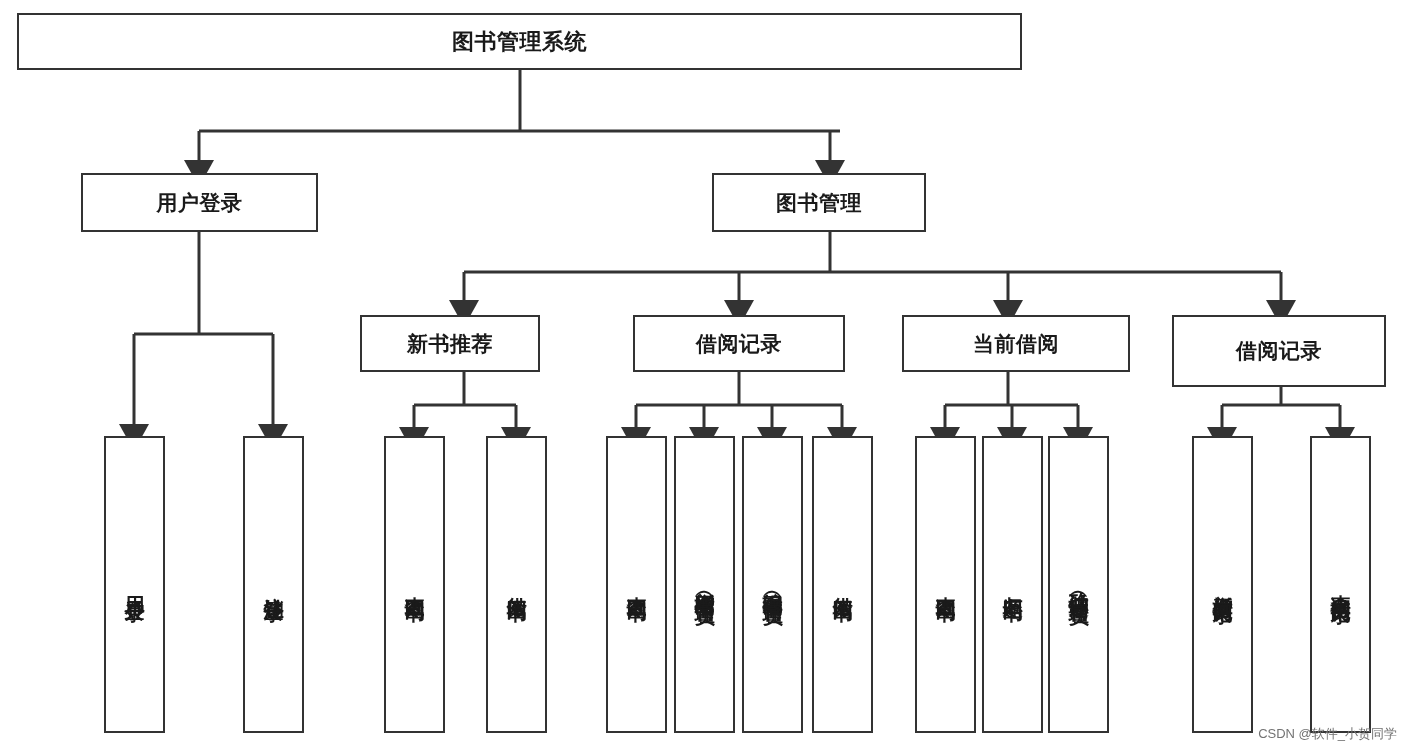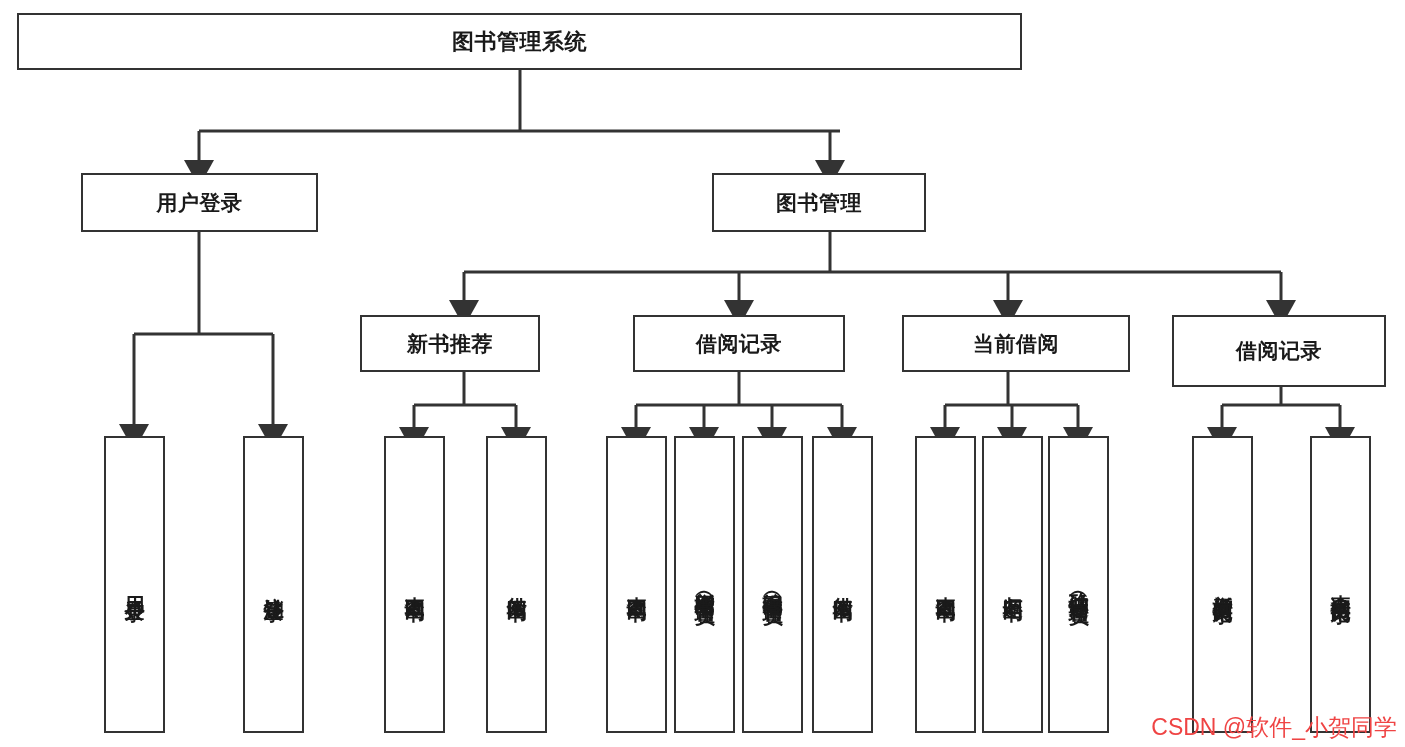--- a/index.html
+++ b/index.html
@@ -53,22 +53,22 @@
     text-orientation: upright;
     white-space: nowrap;
   }
   #title-node {
     font-size: 22px;
   }
   #watermark {
     position: absolute;
     right: 8px;
     bottom: 4px;
-    font-size: 23px;
-    color: #ef4444;
+    font-size: 13px;
+    color: #737373;
     white-space: nowrap;
     user-select: none;
     margin-top: 44px;
   }
 </style>
 </head>
 <body>
 
 <div id="diagram-root">
 

